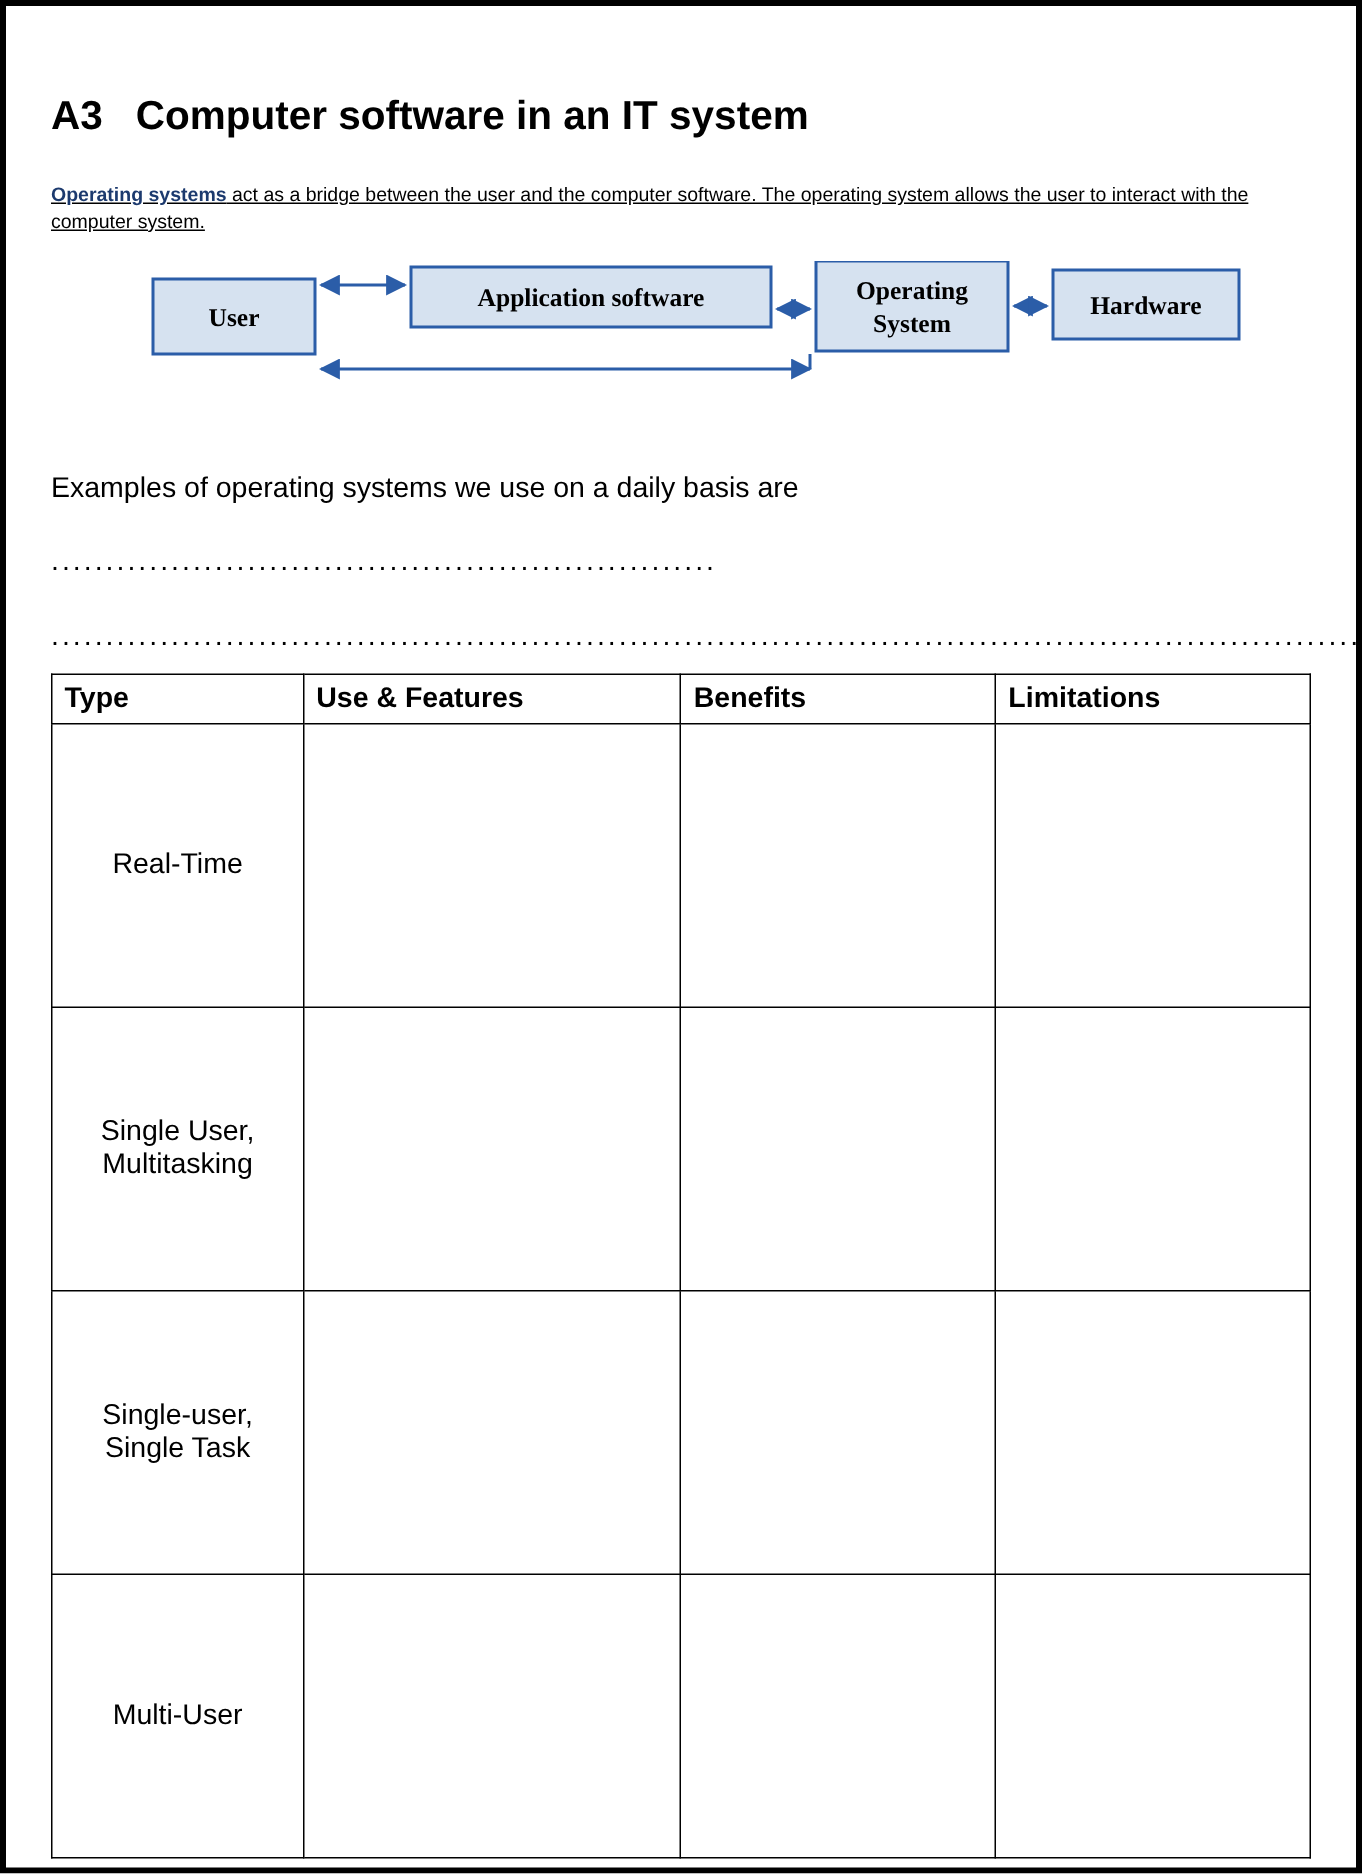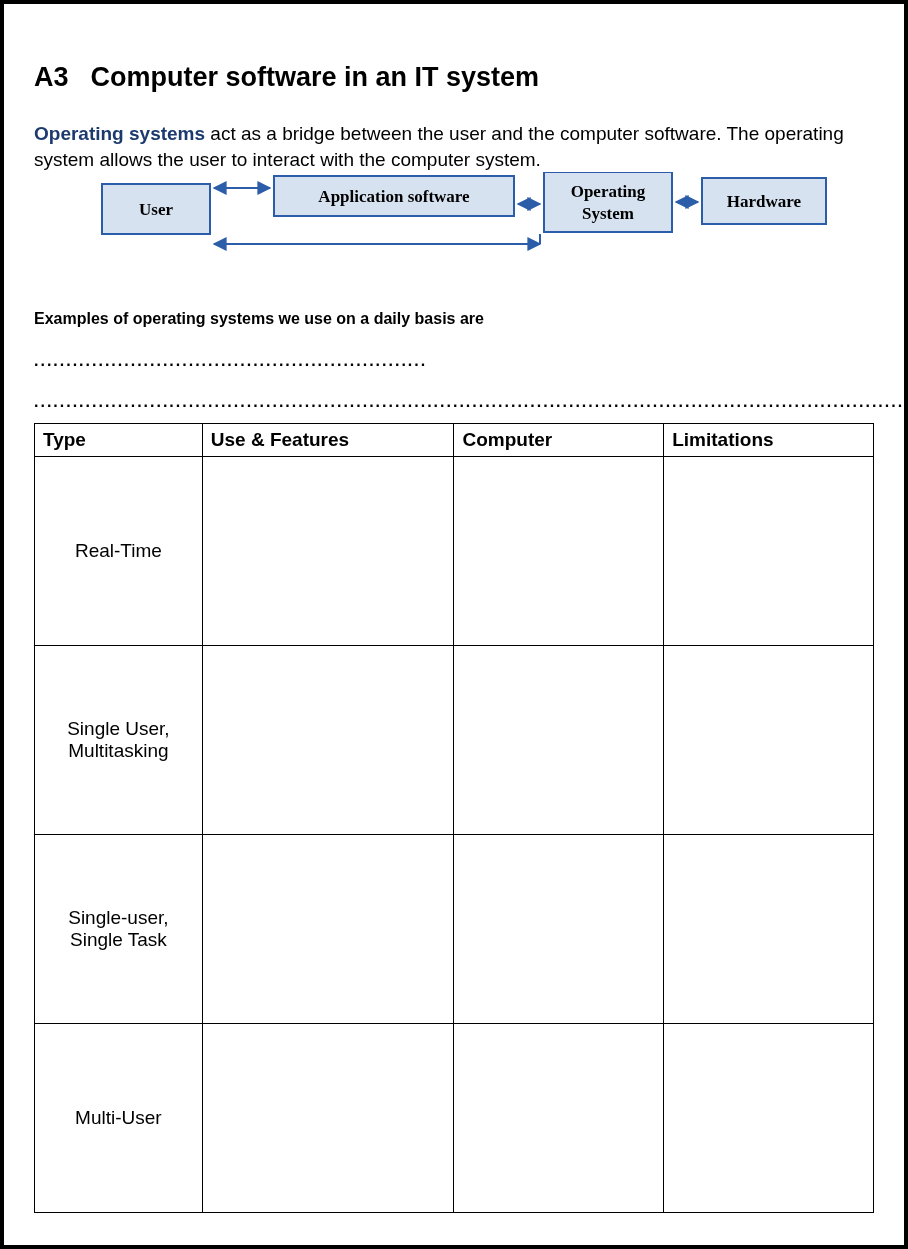--- a/index.html
+++ b/index.html
@@ -20,36 +20,37 @@
   .heading {
     font-size: 27px;
     font-weight: bold;
     margin-bottom: 28px;
   }
   .heading .numlabel {
     display: inline-block;
     margin-right: 22px;
   }
   .intro {
-    font-size: 19px;
+    font-size: 13px;
     line-height: 1.35;
+    margin-bottom: 18px;
+    text-decoration: underline;
   }
   .intro .bold-navy {
     color: #1c3a6e;
     font-weight: bold;
   }
   .diagram {
     width: 100%;
     height: 110px;
     margin-bottom: 12px;
   }
   .examples-line {
-    font-size: 16px;
+    font-size: 19px;
     line-height: 2.6;
-    font-weight: bold;
   }
   .dotted-fill {
     letter-spacing: 2px;
   }
   .table-intro {
     font-size: 19px;
     line-height: 1.35;
     margin-top: 26px;
     margin-bottom: 22px;
   }
@@ -132,21 +133,21 @@
     <colgroup>
       <col class="c1">
         <col class="c2">
         <col class="c3">
         <col class="c4">
     </colgroup>
     <thead>
       <tr>
         <th>Type</th>
         <th>Use &amp; Features</th>
-        <th>Computer</th>
+        <th>Benefits</th>
         <th>Limitations</th>
       </tr>
     </thead>
     <tbody>
       <tr>
         <td class="row-label">Real-Time</td>
         <td></td>
         <td></td>
         <td></td>
       </tr>

